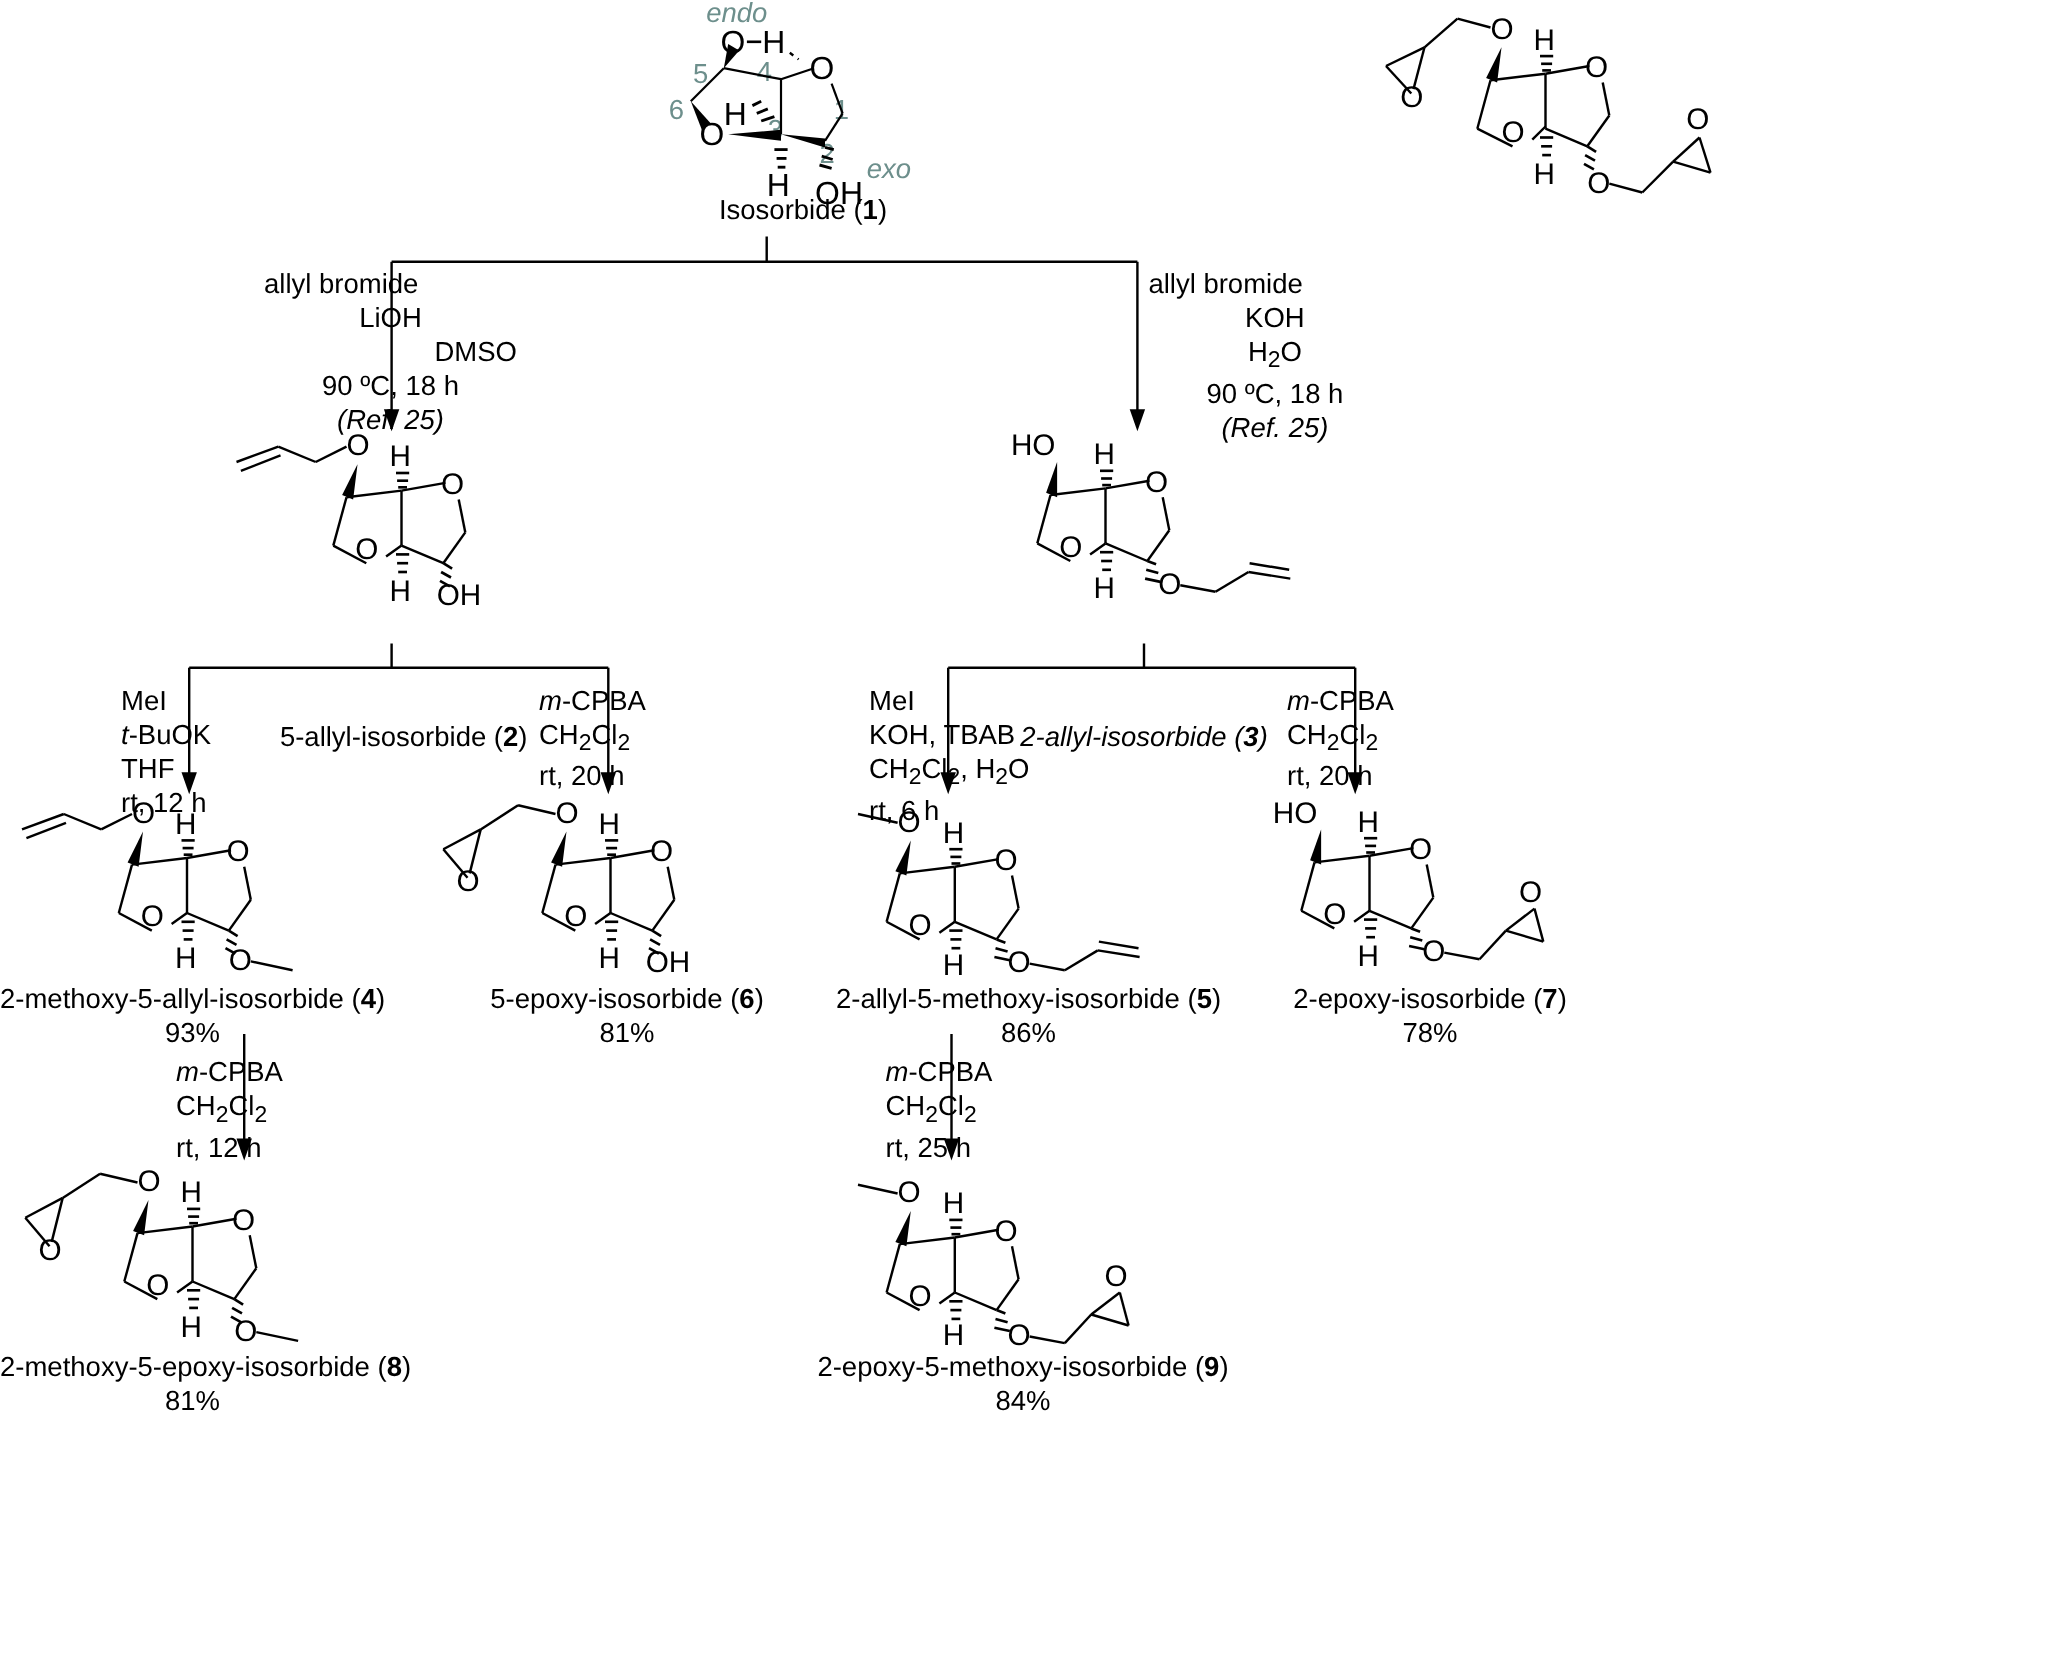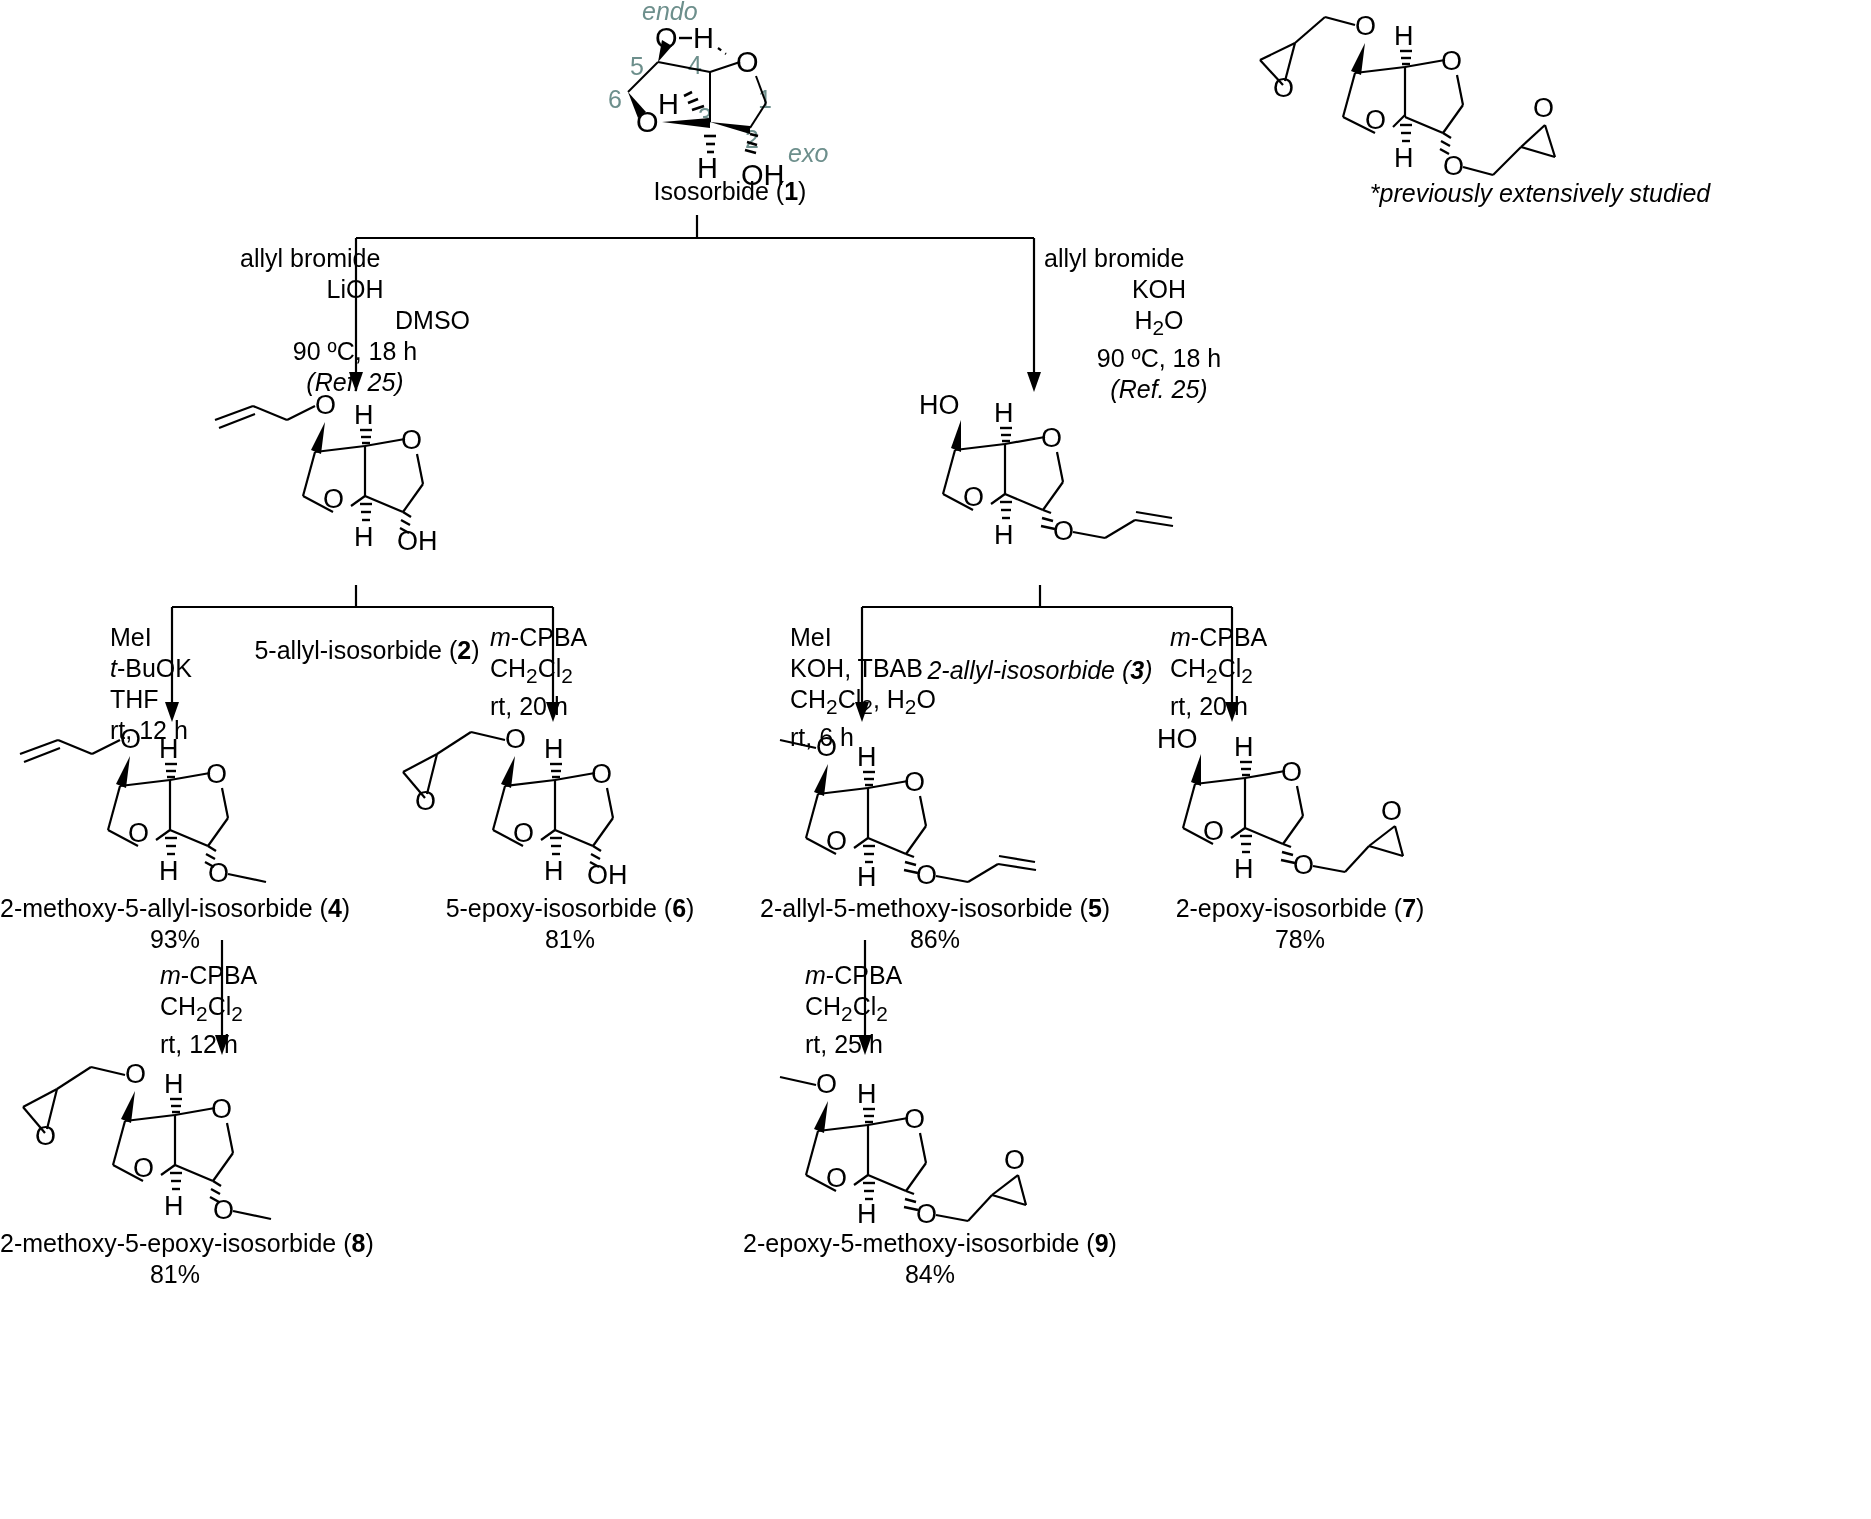--- a/index.html
+++ b/index.html
@@ -127,21 +127,20 @@
   <line x1="218" y1="162" x2="248" y2="170" stroke="#000" stroke-width="2.2"></line>
   <line x1="248" y1="170" x2="276" y2="142" stroke="#000" stroke-width="2.2"></line>
 
   <line x1="276" y1="142" x2="300" y2="120" stroke="#000" stroke-width="2.2"></line>
   <line x1="276" y1="142" x2="310" y2="152" stroke="#000" stroke-width="2.2"></line>
   <text x="288" y="112" font-family="Liberation Sans, sans-serif" font-size="27" fill="#000">O</text>
   <line x1="300" y1="120" x2="310" y2="152" stroke="#000" stroke-width="2.2"></line>
 </svg>
 </div>
 <div class="capt" style="left:1210px;top:178px;width:660px;">
-  <div class="ital">*previously extensively studied</div>
 </div>
 
 <svg class="abs" style="left:0;top:0;" width="1871" height="1519">
 
   <line x1="697" y1="215" x2="697" y2="238" stroke="#000" stroke-width="2.2"></line>
   <line x1="356" y1="238" x2="1034" y2="238" stroke="#000" stroke-width="2.2"></line>
 
   <line x1="356" y1="238" x2="356" y2="378" stroke="#000" stroke-width="2.2"></line>
   <polygon points="356,392 349,372 363,372" fill="#000"></polygon>
 
@@ -213,21 +212,21 @@
   <line x1="155" y1="112" x2="167" y2="112" stroke="#000" stroke-width="2.4"></line>
   <line x1="156" y1="120" x2="166" y2="120" stroke="#000" stroke-width="2.4"></line>
   <line x1="157" y1="128" x2="165" y2="128" stroke="#000" stroke-width="2.4"></line>
   <text x="149" y="154" font-family="Liberation Sans, sans-serif" font-size="27" fill="#000">H</text>
   <line x1="198" y1="120" x2="206" y2="125" stroke="#000" stroke-width="2.4"></line>
   <line x1="196" y1="128" x2="205" y2="133" stroke="#000" stroke-width="2.4"></line>
   <line x1="195" y1="136" x2="204" y2="141" stroke="#000" stroke-width="2.4"></line>
   <text x="192" y="158" font-family="Liberation Sans, sans-serif" font-size="27" fill="#000">OH</text>
 </svg>
 </div>
-<div class="capt" style="left:206px;top:635px;width:300px;padding-left:11px;">
+<div class="capt" style="left:206px;top:655px;width:300px;padding-left:11px;">
   <span>5-allyl-isosorbide (</span><b>2</b><span>)</span>
 </div>
 
 <div class="struct" style="left:905px;top:392px;">
 <svg width="300" height="160" viewBox="0 0 300 160">
   <text x="14" y="22" font-family="Liberation Sans, sans-serif" font-size="27" fill="#000">HO</text>
   <polygon points="56,28 46,56 56,60" fill="#000"></polygon>
   <line x1="50" y1="58" x2="100" y2="52" stroke="#000" stroke-width="2.2"></line>
   <line x1="50" y1="58" x2="38" y2="102" stroke="#000" stroke-width="2.2"></line>
   <line x1="38" y1="102" x2="68" y2="118" stroke="#000" stroke-width="2.2"></line>

